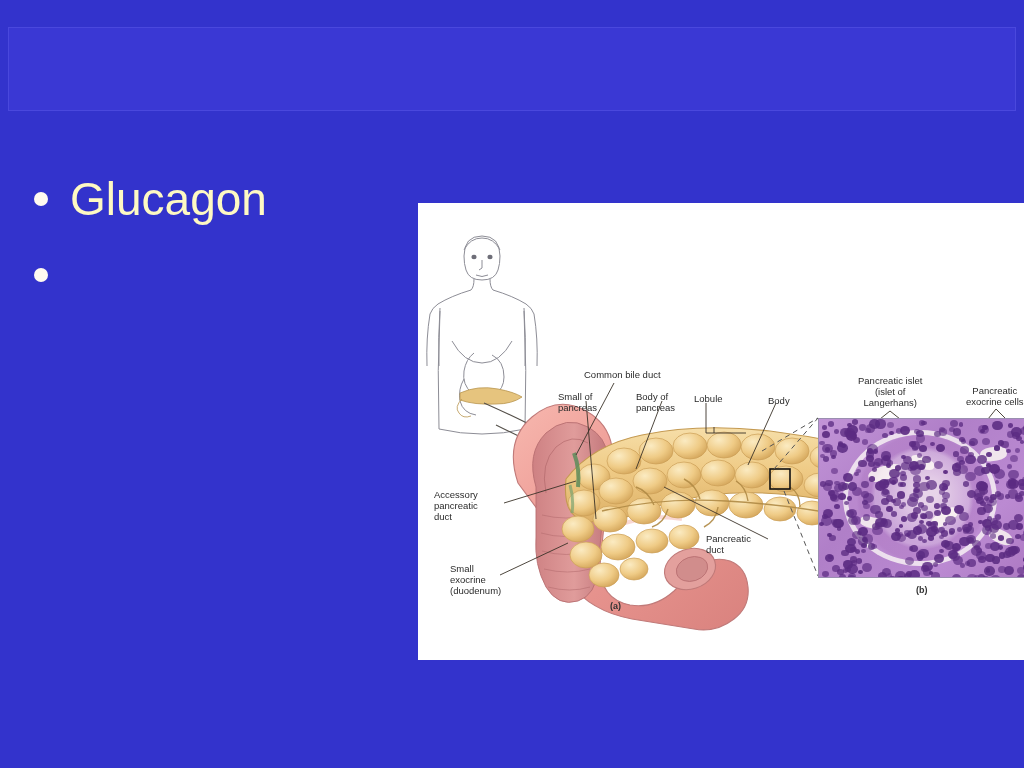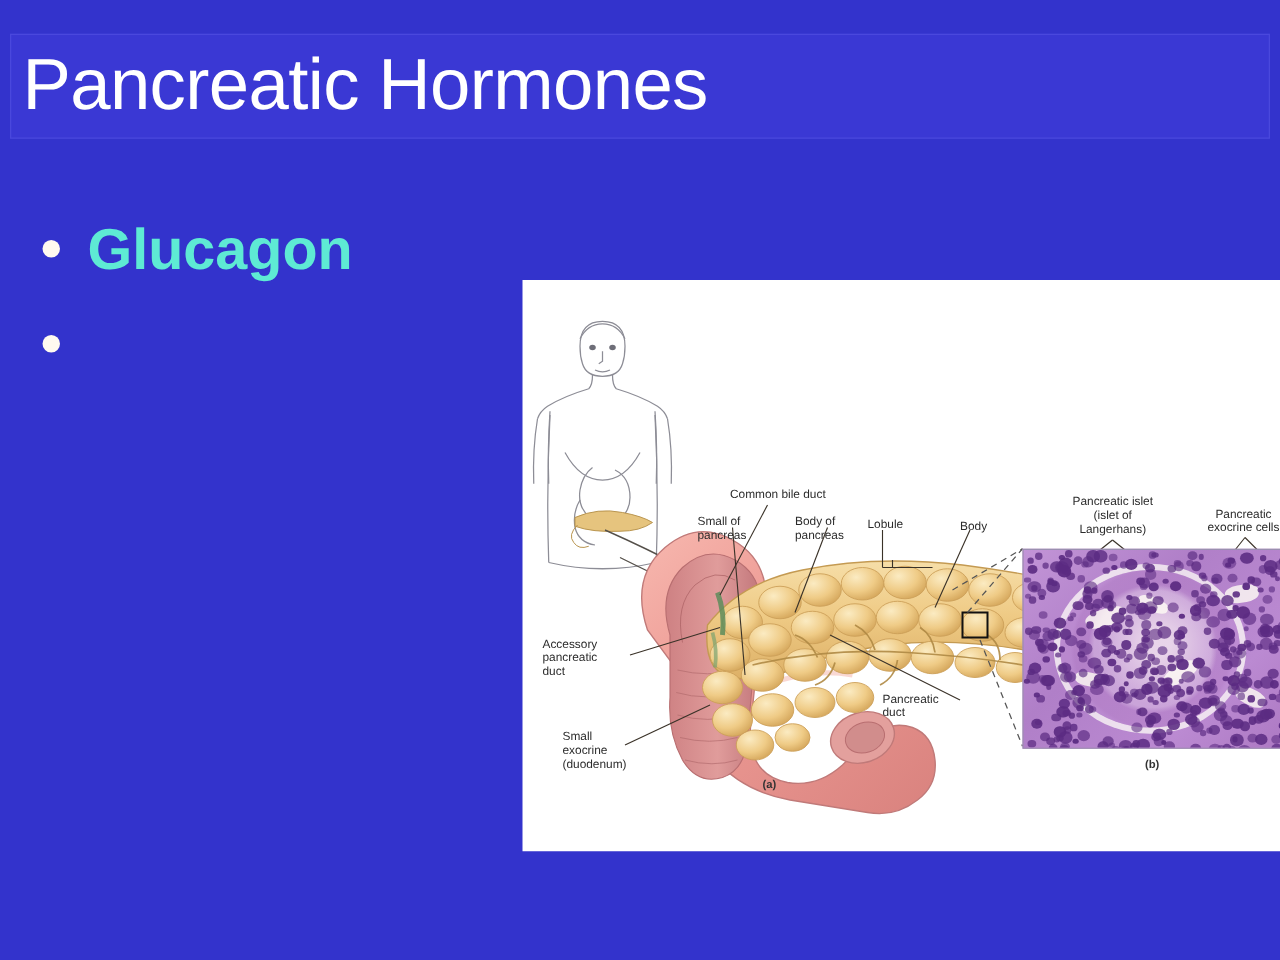--- a/index.html
+++ b/index.html
@@ -29,30 +29,29 @@
   }
 
   
   .bullets{position:absolute;left:34px;top:170px;width:360px;}
   .bullet-row{display:flex;align-items:flex-start;margin-bottom:18px;}
   .bullet-dot{
     width:14px;height:14px;border-radius:50%;
     background:#fffaf0;flex:0 0 auto;margin-top:22px;margin-right:22px;
   }
   .bullet-label{
-    font-size:46px;line-height:58px;color:#5eead4;white-space:nowrap;font-weight:bold;
+    font-size:46px;line-height:58px;color:#fef9c3;white-space:nowrap;
   }
   .bullet-row.indented .bullet-label{padding-left:12px;}
 
   
   .figure-panel{
     position:absolute;left:418px;top:203px;width:606px;height:457px;
     background:#ffffff;
     overflow:hidden;
-    margin-top:21px;
   }
   .fig-inner{position:absolute;inset:0;}
 
   .fig-label{
     position:absolute;
     font-family:"Liberation Sans","DejaVu Sans",sans-serif;
     font-size:9.5px;line-height:11px;color:#2b2b2b;
     white-space:pre;
   }
   .panel-letter{
@@ -85,21 +84,20 @@
 
   
   svg.art{position:absolute;left:0;top:0;width:606px;height:457px;}
 </style>
 </head>
 <body>
 
 <div class="slide">
 
   <div class="title-box"></div>
-  <div class="title-text">Pancreatic Hormones</div>
 
   <div class="bullets">
     <div class="bullet-row">
       <span class="bullet-dot"></span>
       <span class="bullet-label">Glucagon</span>
     </div>
     <div class="bullet-row indented">
       <span class="bullet-dot"></span>
     </div>
   </div>

